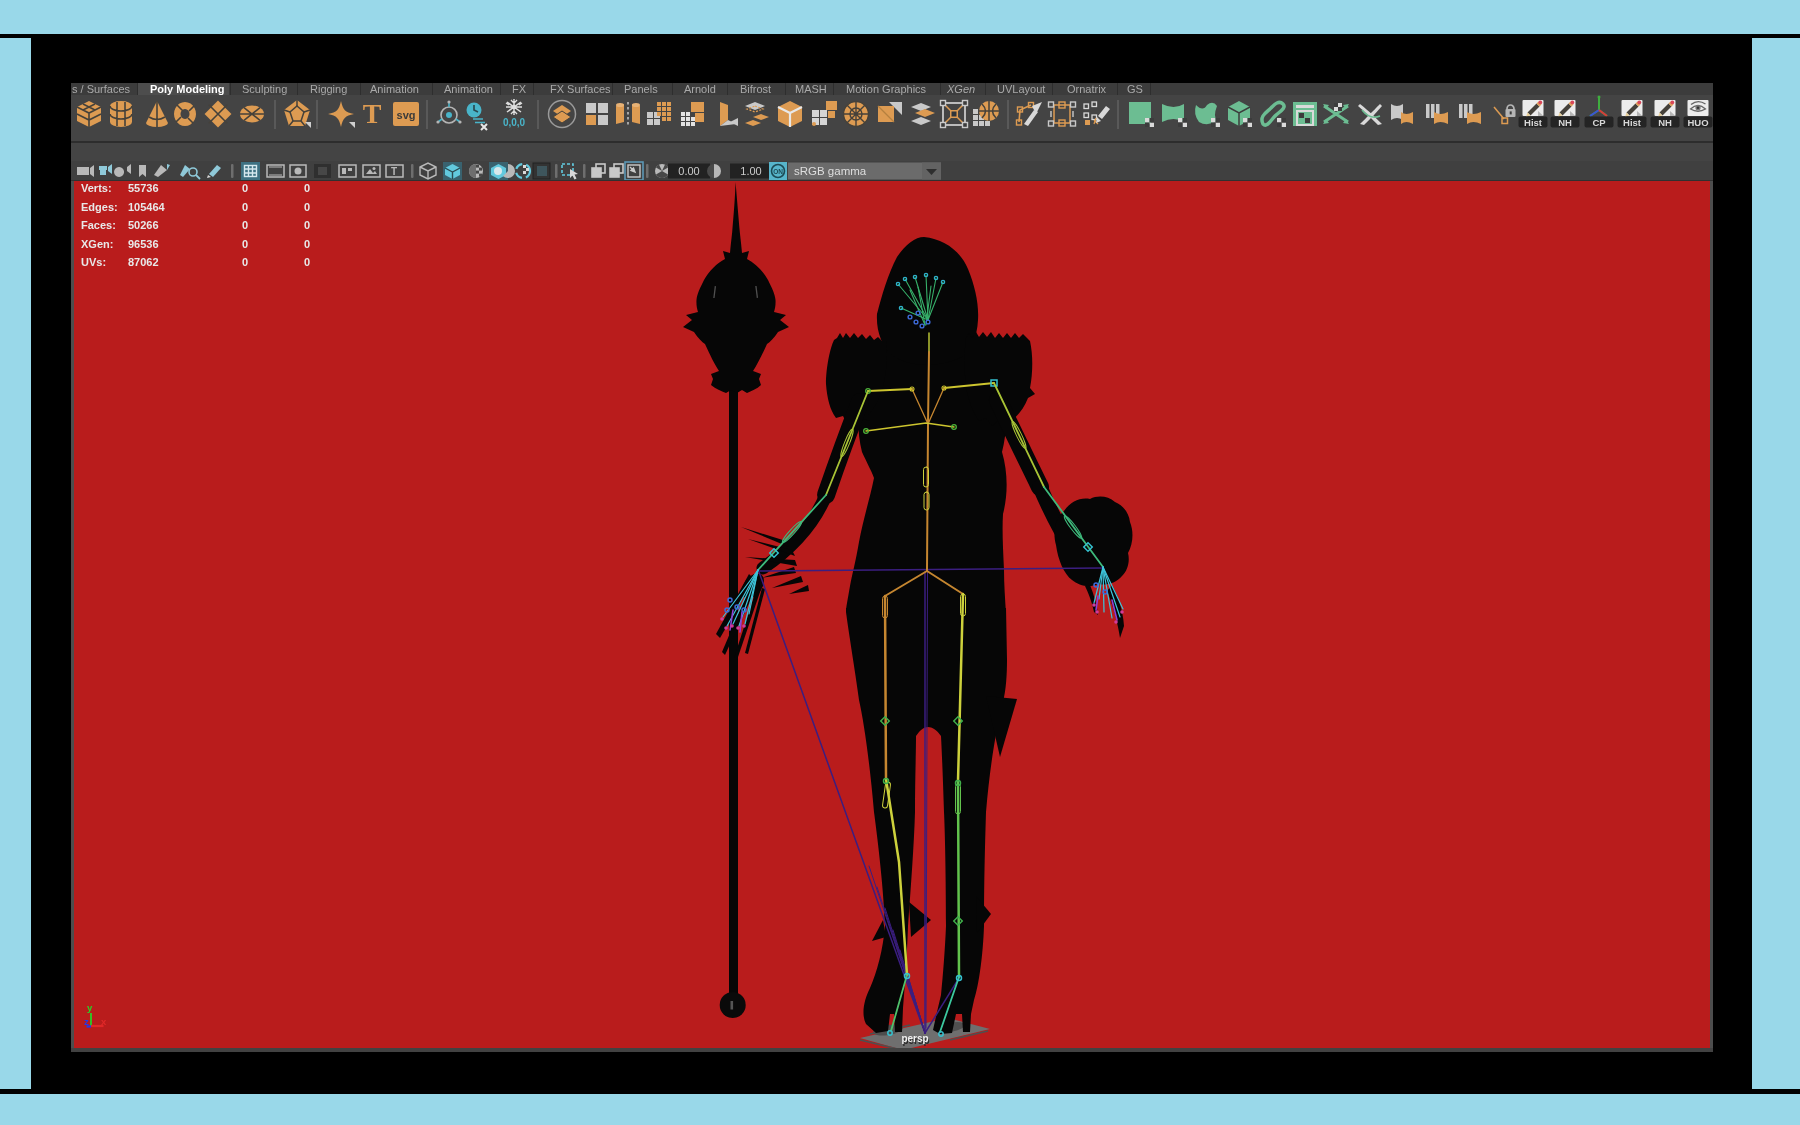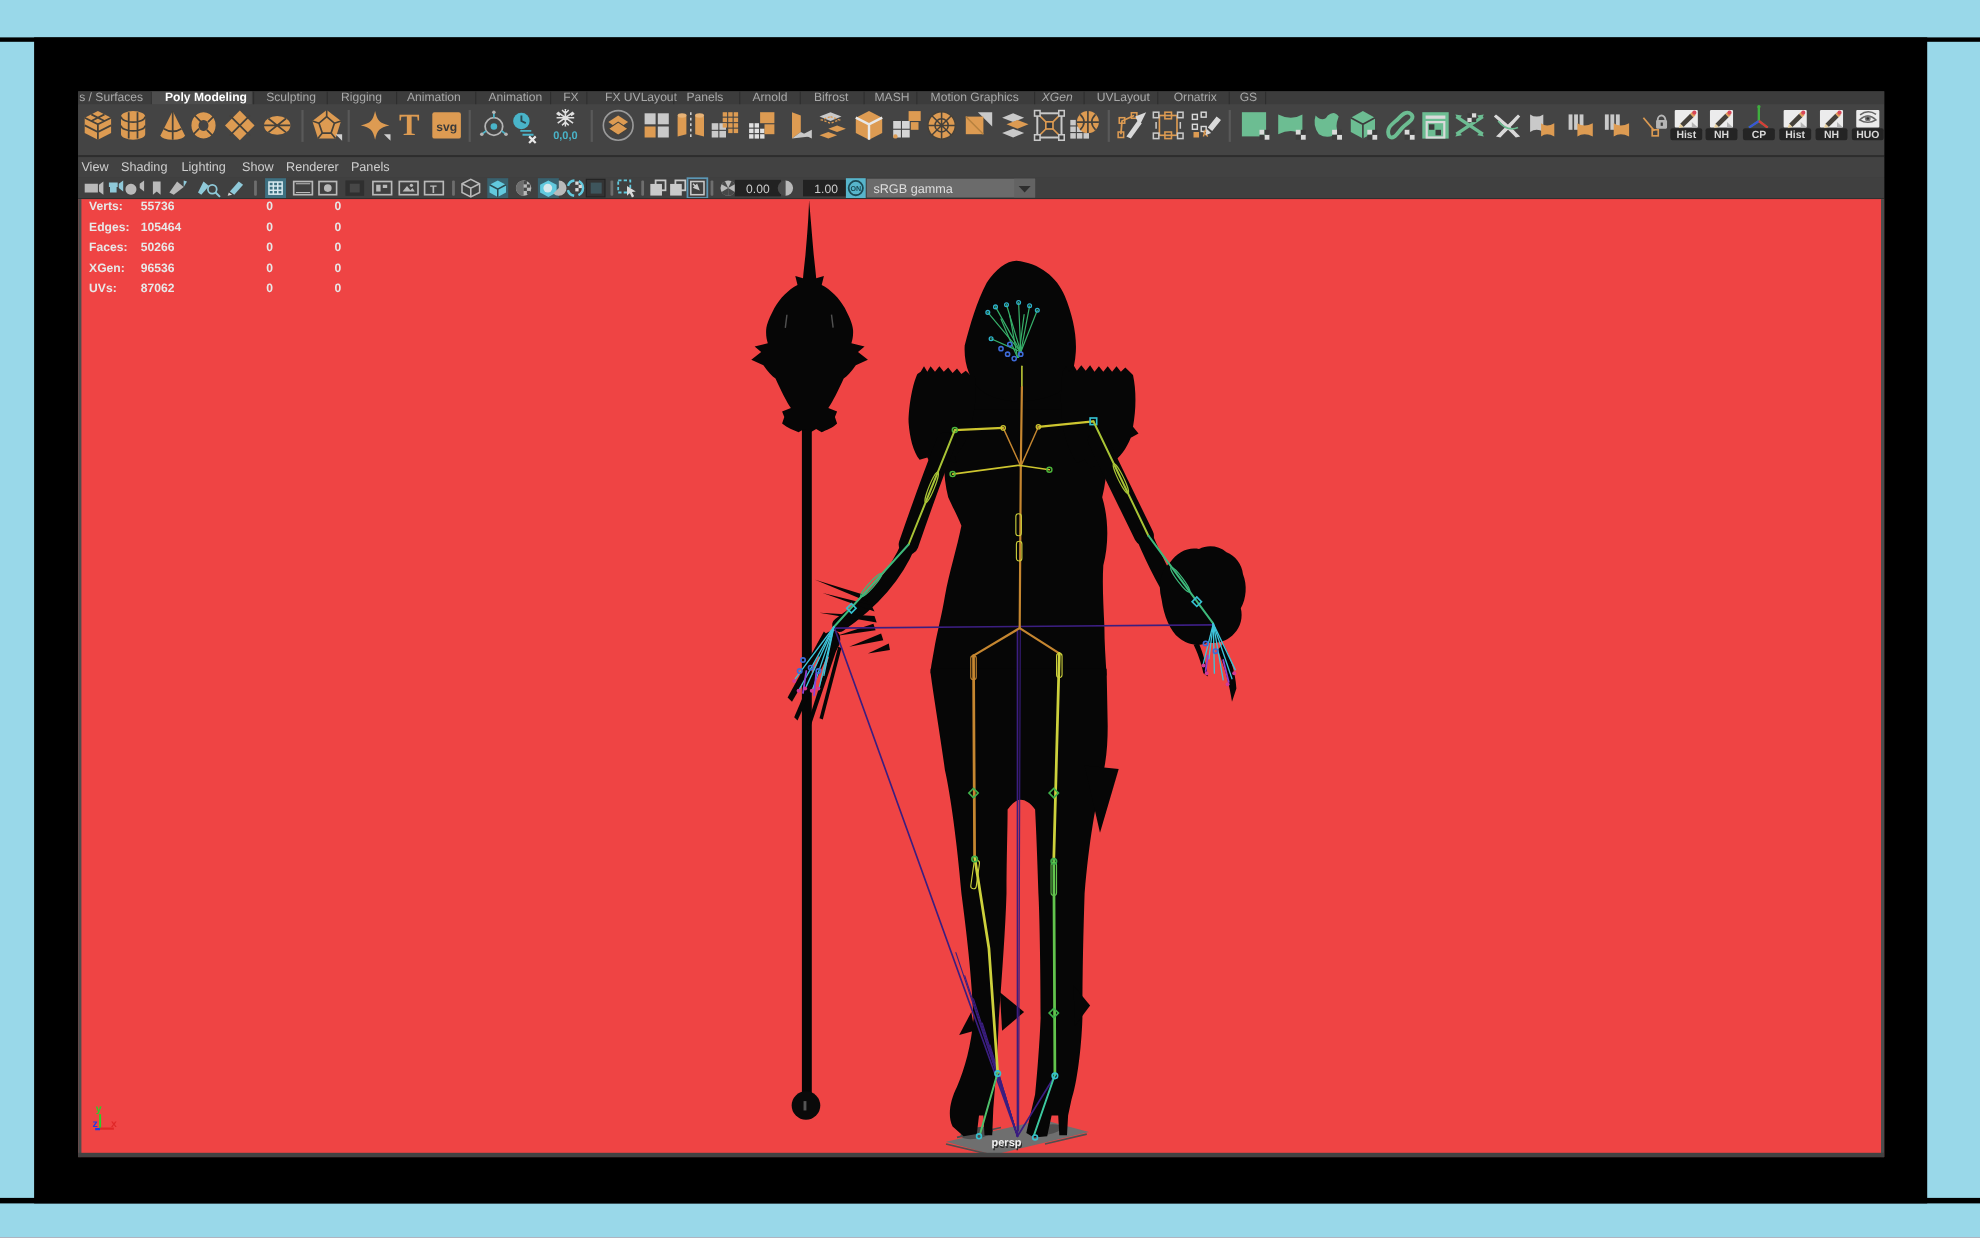--- a/index.html
+++ b/index.html
@@ -14,42 +14,42 @@
 #tabbar{left:0;top:0;width:1642px;height:12px;background:#3c3c3c;}
 .tab{position:absolute;top:0;height:12px;font-size:11px;line-height:12px;color:#a9a9a9;white-space:nowrap;}
 .tabsep{position:absolute;top:0;width:1px;height:12px;background:#2e2e2e;}
 #activetab{position:absolute;left:66px;top:0;width:92px;height:12px;background:#4d4d4d;}
 #shelf{left:0;top:12px;width:1642px;height:46px;background:#444444;}
 #shelfline{left:0;top:58px;width:1642px;height:2px;background:#2d2d2d;}
 #menurow{left:0;top:60px;width:1642px;height:18px;background:#424242;}
 .menu{position:absolute;top:3px;height:14px;font-size:11.5px;line-height:13px;color:#cfcfcf;}
 #toolrow{left:0;top:78px;width:1642px;height:20px;background:#404040;}
 #vpline{left:0;top:97px;width:1642px;height:1px;background:#303030;}
-#viewport{left:0;top:98px;width:1642px;height:871px;background:#ef4444;}
+#viewport{left:0;top:98px;width:1642px;height:871px;background:#b91c1c;}
 .hudlbl{position:absolute;font-size:11px;font-weight:bold;color:#e8e8e8;}
 .hudval{position:absolute;font-size:11px;font-weight:bold;color:#e8e8e8;width:60px;}
 .hudz{position:absolute;font-size:11px;font-weight:bold;color:#e8e8e8;}
 </style>
 </head>
 <body>
 <div class="abs" id="topline"></div>
 <div class="abs" id="botline"></div>
 <div class="abs" id="frame"></div>
 <div class="abs" id="maya">
 
   <div class="abs" id="tabbar">
     <div id="activetab"></div>
     <span class="tab" style="left:1px;">s / Surfaces</span>
     <span class="tab" style="left:79px;color:#ffffff;font-weight:bold;">Poly Modeling</span>
     <span class="tab" style="left:171px;">Sculpting</span>
     <span class="tab" style="left:239px;">Rigging</span>
     <span class="tab" style="left:299px;">Animation</span>
     <span class="tab" style="left:373px;">Animation</span>
     <span class="tab" style="left:441px;">FX</span>
-    <span class="tab" style="left:479px;">FX UVLayout</span>
+    <span class="tab" style="left:479px;">FX Surfaces</span>
     <span class="tab" style="left:553px;">Panels</span>
     <span class="tab" style="left:613px;">Arnold</span>
     <span class="tab" style="left:669px;">Bifrost</span>
     <span class="tab" style="left:724px;">MASH</span>
     <span class="tab" style="left:775px;">Motion Graphics</span>
     <span class="tab" style="left:876px;font-style:italic;">XGen</span>
     <span class="tab" style="left:926px;">UVLayout</span>
     <span class="tab" style="left:996px;">Ornatrix</span>
     <span class="tab" style="left:1056px;">GS</span>
     <div class="tabsep" style="left:66px"></div>
@@ -473,28 +473,20 @@
             <text x="1528" y="30.5">CP</text>
             <text x="1561" y="30.5">Hist</text>
             <text x="1594" y="30.5">NH</text>
             <text x="1627" y="30.5">HUO</text>
       </g>
     </g>
   </svg>
   </div>
   <div class="abs" id="shelfline"></div>
 
-  <div class="abs" id="menurow">
-    <span class="menu" style="left:3px;">View</span>
-    <span class="menu" style="left:39px;">Shading</span>
-    <span class="menu" style="left:94px;">Lighting</span>
-    <span class="menu" style="left:149px;">Show</span>
-    <span class="menu" style="left:189px;">Renderer</span>
-    <span class="menu" style="left:248px;">Panels</span>
-  </div>
 
   <div class="abs" id="toolrow">
   <svg width="1642" height="20" viewBox="0 0 1642 20" xmlns="http://www.w3.org/2000/svg">
     <g fill="#b9b9b9">
       <path d="M6,6 h12 v8 h-12 z M19,7 l4,-3 v12 l-4,-3 z"></path>
       <path d="M28,5 h8 v4 h-8 z M29,9 h6 v5 h-6 z M37,6 l4,-3 v10 l-4,-3 z" fill="#8fc9d9"></path>
       <path d="M48,6 a5,5 0 1,0 0.1,0 z M56,6 l4,-3 v10 l-4,-3 z"></path>
       <path d="M68,4 h7 v12 l-3.5,-3 l-3.5,3 z"></path>
       <path d="M90,4 l6,5 l-9,7 l-4,-2 z"></path>
           <path d="M96,9 l3,-5 l-3,-1 z" fill="#8fc9d9"></path>

